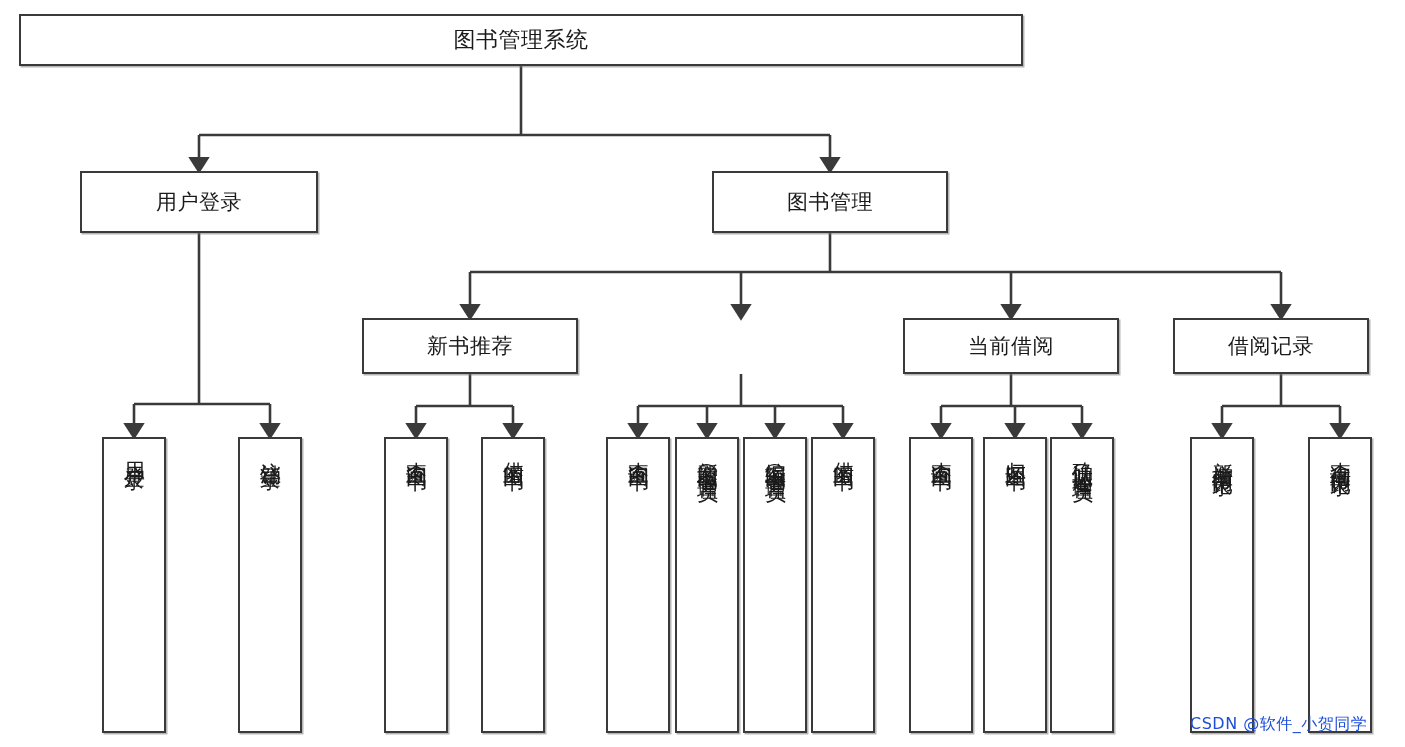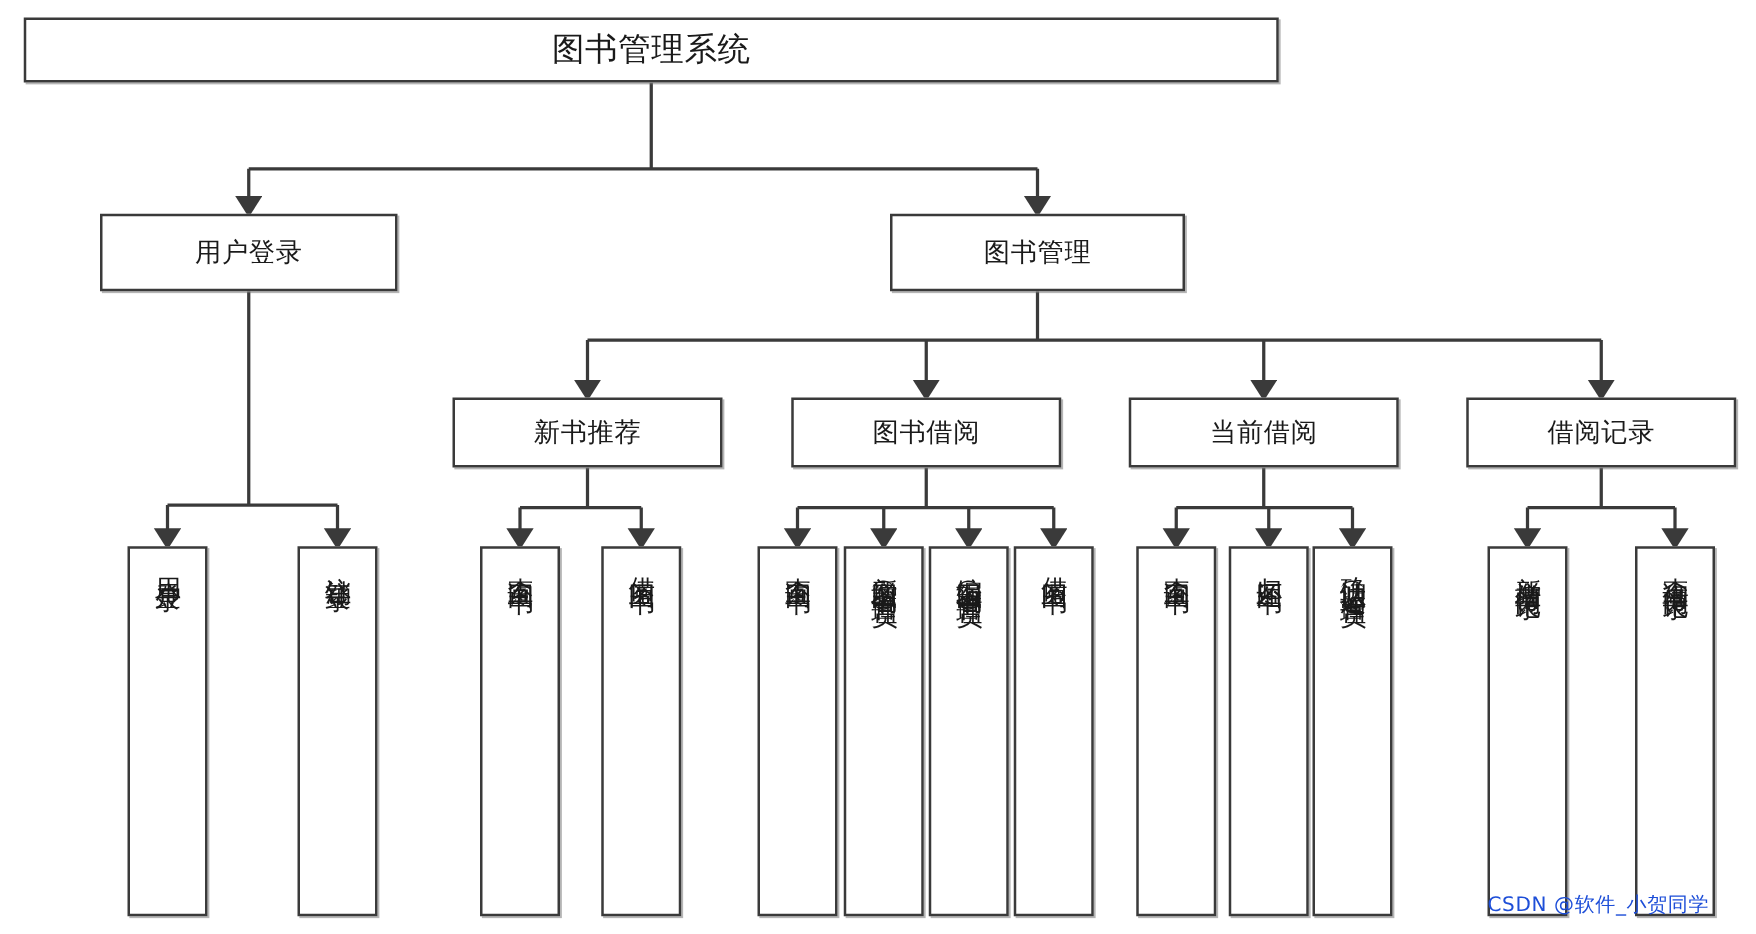--- a/index.html
+++ b/index.html
@@ -40,21 +40,21 @@
     display: block;
     text-align: center;
     line-height: 1.18;
     letter-spacing: 0.5px;
   }
   
   .node.horiz .label {
     writing-mode: horizontal-tb;
     font-size: 21px;
   }
-  .node.root .label { font-size: 26px; }
+  .node.root .label { font-size: 22px; }
   
   .node.vert {
     align-items: flex-start;
     padding-top: 6px;
   }
   .node.vert .label {
     writing-mode: vertical-rl;
     text-orientation: upright;
     font-size: 21px;
     letter-spacing: 3px;
@@ -133,27 +133,24 @@
   <div class="node horiz" style="left:80px;top:171px;width:238px;height:62px;">
     <span class="label">用户登录</span>
   </div>
   <div class="node horiz" style="left:712px;top:171px;width:236px;height:62px;">
     <span class="label">图书管理</span>
   </div>
 
   <div class="node horiz" style="left:362px;top:318px;width:216px;height:56px;">
     <span class="label">新书推荐</span>
   </div>
-  <div class="node horiz" style="left:633px;top:318px;width:216px;height:56px;">
-    <span class="label">图书借阅</span>
-  </div>
   <div class="node horiz" style="left:903px;top:318px;width:216px;height:56px;font-family:Liberation Serif, serif;">
     <span class="label">当前借阅</span>
   </div>
-  <div class="node horiz" style="left:1173px;top:318px;width:216px;height:56px;">
+  <div class="node horiz" style="left:1173px;top:318px;width:196px;height:56px;">
     <span class="label">借阅记录</span>
   </div>
 
   <div class="node vert" style="left:102px;top:437px;width:64px;height:296px;">
     <span class="label">用户登录</span>
   </div>
   <div class="node vert" style="left:238px;top:437px;width:64px;height:296px;">
     <span class="label">注销登录</span>
   </div>
 

